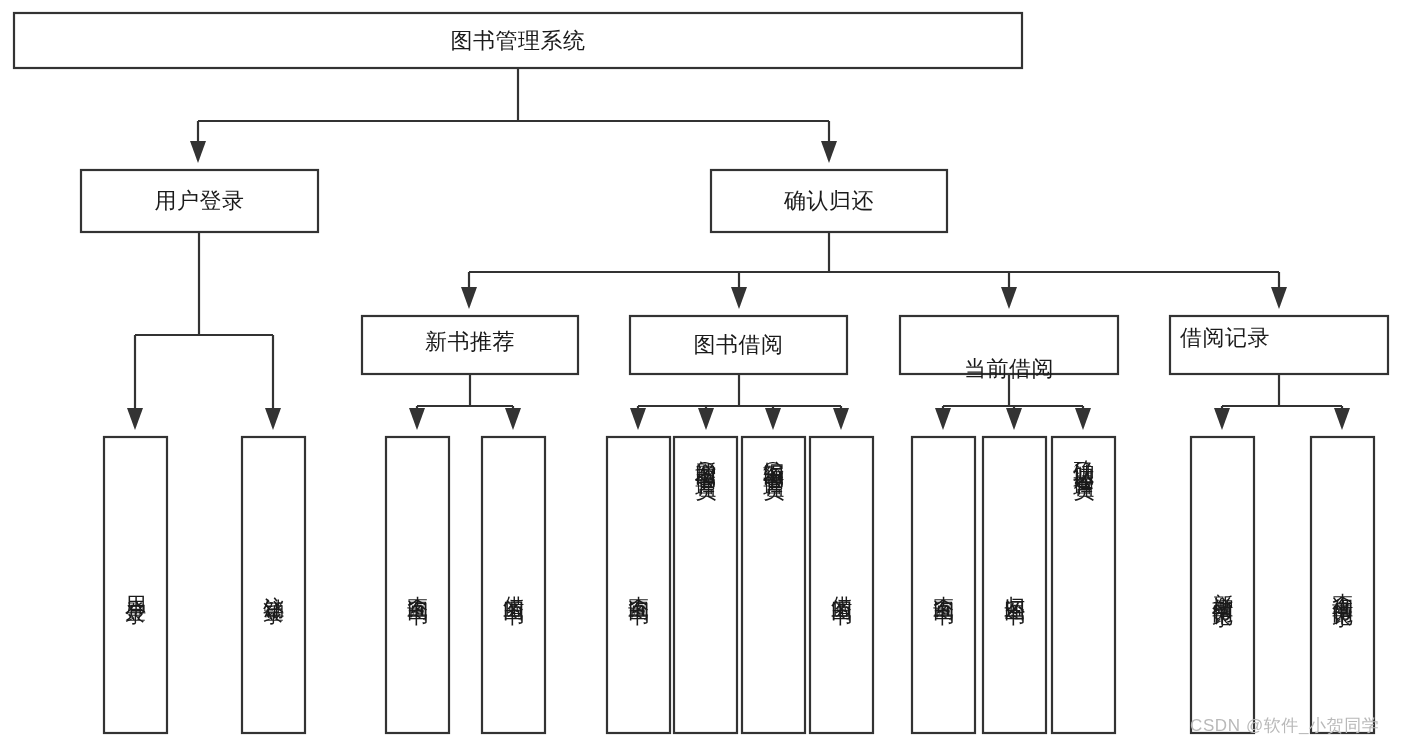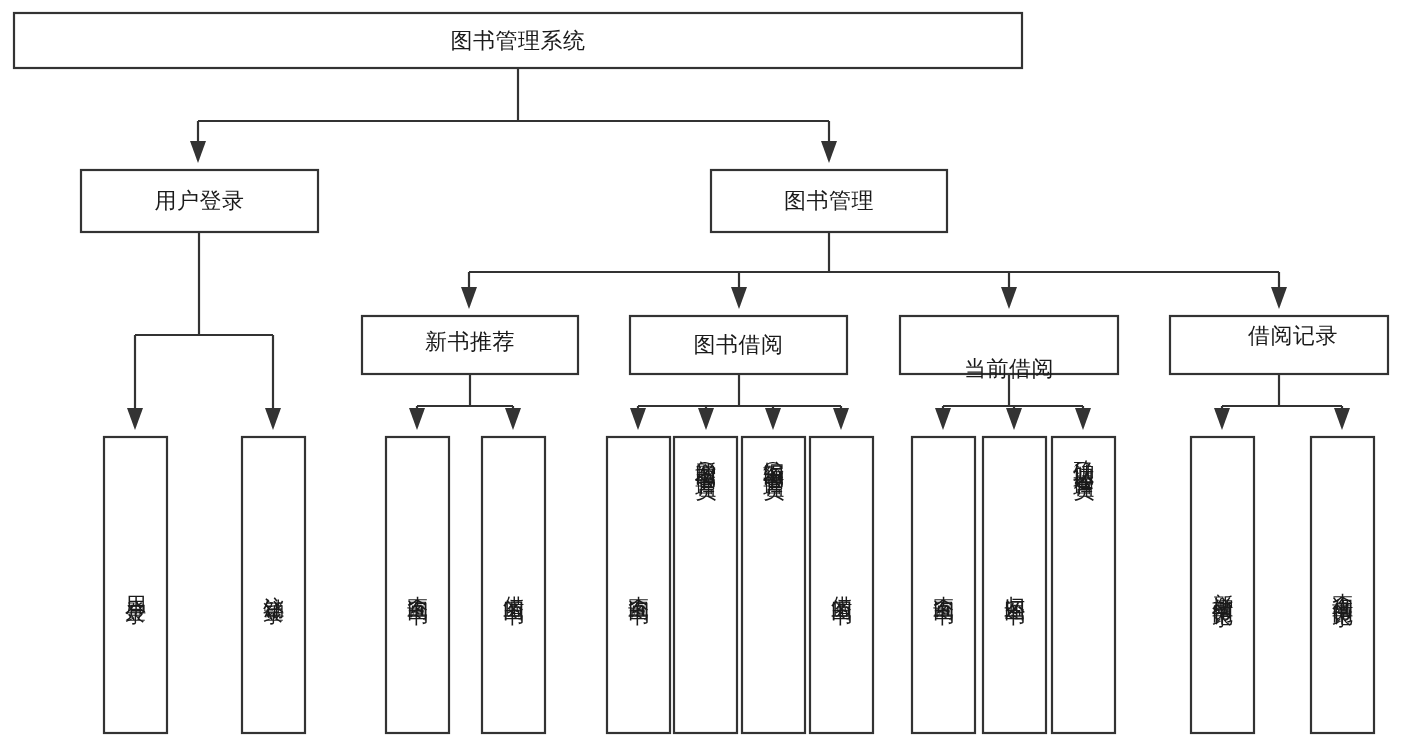--- a/index.html
+++ b/index.html
@@ -157,32 +157,33 @@
         <rect x="912" y="437" width="63" height="296" class="node-box"></rect>
         <rect x="983" y="437" width="63" height="296" class="node-box"></rect>
         <rect x="1052" y="437" width="63" height="296" class="node-box"></rect>
         <rect x="1191" y="437" width="63" height="296" class="node-box"></rect>
         <rect x="1311" y="437" width="63" height="296" class="node-box"></rect>
       </g>
   </svg>
   <div id="label-layer">
       <div class="node-label horizontal" style="left: 14px; top: 13px; width: 1008px; height: 55px;">图书管理系统</div>
       <div class="node-label horizontal" style="left: 81px; top: 170px; width: 237px; height: 62px;">用户登录</div>
-      <div class="node-label horizontal" style="left: 711px; top: 170px; width: 236px; height: 62px;">图书管理</div>
+      <div class="node-label horizontal" style="left: 711px; top: 170px; width: 236px; height: 62px;">确认归还</div>
       <div class="node-label horizontal" style="left: 362px; top: 316px; width: 216px; height: 52px;">新书推荐</div>
       <div class="node-label horizontal" style="left: 630px; top: 316px; width: 217px; height: 58px;">图书借阅</div>
       <div class="node-label horizontal" style="left: 900px; top: 316px; width: 218px; height: 58px; margin-top: 24px;">当前借阅</div>
-      <div class="node-label horizontal" style="left: 1184px; top: 316px; width: 218px; height: 44px; font-family: Liberation Mono, monospace;">借阅记录</div>
+      <div class="node-label horizontal" style="left: 1116px; top: 316px; width: 218px; height: 44px;">借阅记录</div>
       <div class="node-label vertical" style="left: 104px; top: 437px; width: 63px; height: 296px;">用户登录</div>
       <div class="node-label vertical" style="left: 242px; top: 437px; width: 63px; height: 296px;">注销登录</div>
       <div class="node-label vertical" style="left: 386px; top: 437px; width: 63px; height: 296px;">查询图书</div>
       <div class="node-label vertical" style="left: 482px; top: 437px; width: 63px; height: 296px;">借阅图书</div>
       <div class="node-label vertical" style="left: 607px; top: 437px; width: 63px; height: 296px;">查询图书</div>
       <div class="node-label vertical top-aligned" style="left: 674px; top: 437px; width: 63px; height: 296px;">新增图书（管理员）</div>
       <div class="node-label vertical top-aligned" style="left: 742px; top: 437px; width: 63px; height: 296px;">编辑图书（管理员）</div>
       <div class="node-label vertical" style="left: 810px; top: 437px; width: 63px; height: 296px;">借阅图书</div>
       <div class="node-label vertical" style="left: 912px; top: 437px; width: 63px; height: 296px;">查询图书</div>
       <div class="node-label vertical" style="left: 983px; top: 437px; width: 63px; height: 296px;">归还图书</div>
       <div class="node-label vertical top-aligned" style="left: 1052px; top: 437px; width: 63px; height: 296px;">确认归还（管理员）</div>
       <div class="node-label vertical" style="left: 1191px; top: 437px; width: 63px; height: 296px;">新增借阅记录</div>
       <div class="node-label vertical" style="left: 1311px; top: 437px; width: 63px; height: 296px;">查询借阅记录</div>
     </div>
+  <div class="watermark" style="left: 1190px; top: 714px; color: rgb(185, 185, 185);">CSDN @软件_小贺同学</div>
 </div>
 
 </body></html>

